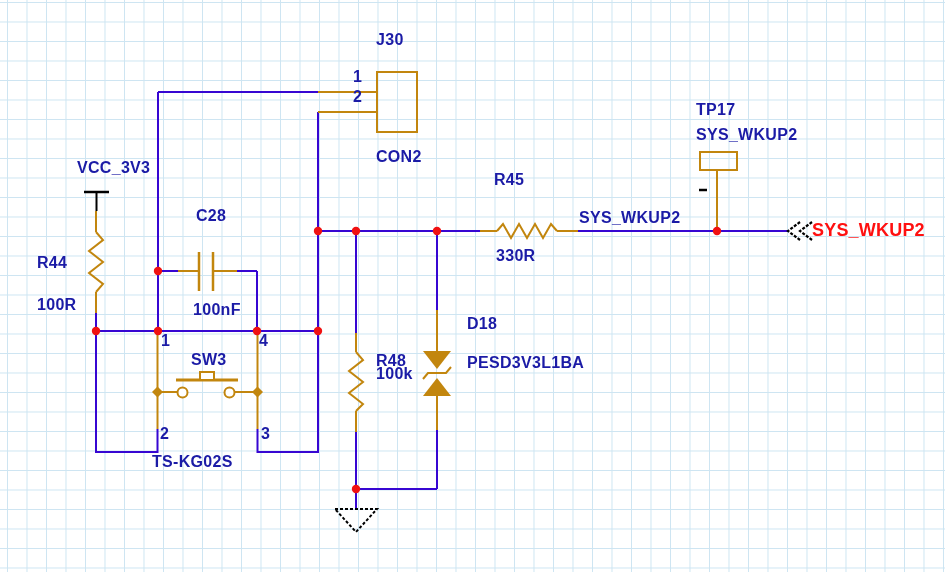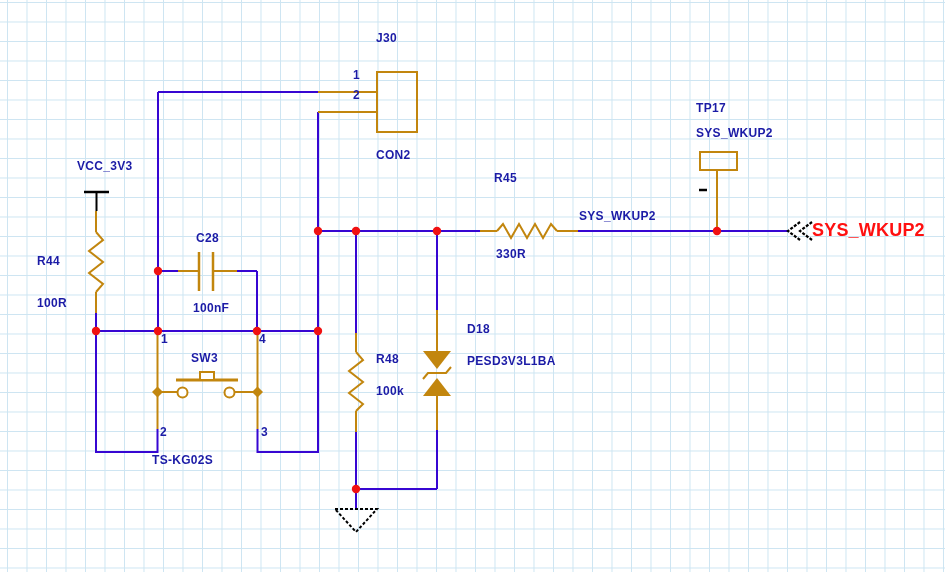--- a/index.html
+++ b/index.html
@@ -18,21 +18,21 @@
   svg{position:absolute;left:0;top:0;}
   .wire{stroke:#3706d2;stroke-width:2;fill:none;}
   .comp{stroke:#c2860e;stroke-width:2;fill:none;}
   .comp3{stroke:#c2860e;stroke-width:3;fill:none;}
   .compfill{fill:#c2860e;stroke:none;}
   .compwhite{stroke:#c2860e;stroke-width:2;fill:#ffffff;}
   .blk{stroke:#000000;stroke-width:2;fill:none;}
   .dot{fill:#f01111;stroke:none;}
   .lbl{
     position:absolute;
-    font-size:12px;font-weight:700;line-height:1;
+    font-size:16px;font-weight:700;line-height:1;
     color:#1b1ba6;white-space:nowrap;letter-spacing:0.3px;
   }
   .lbl.port{color:#ff1010;font-size:18px;letter-spacing:0.2px;}
 </style>
 </head>
 <body>
 
 <div class="canvas">
 
   <svg width="945" height="572" viewBox="0 0 945 572">
@@ -149,32 +149,32 @@
   <div class="lbl" style="left:376px;top:149px">CON2</div>
 
   <div class="lbl" style="left:696px;top:102px">TP17</div>
   <div class="lbl" style="left:696px;top:127px">SYS_WKUP2</div>
 
   <div class="lbl" style="left:77px;top:160px">VCC_3V3</div>
 
   <div class="lbl" style="left:37px;top:255px">R44</div>
   <div class="lbl" style="left:37px;top:297px">100R</div>
 
-  <div class="lbl" style="left:196px;top:232px">C28</div>
+  <div class="lbl" style="left:196px;top:208px">C28</div>
   <div class="lbl" style="left:193px;top:302px">100nF</div>
 
   <div class="lbl" style="left:494px;top:172px">R45</div>
   <div class="lbl" style="left:496px;top:248px">330R</div>
 
   <div class="lbl" style="left:579px;top:210px">SYS_WKUP2</div>
 
   <div class="lbl" style="left:376px;top:353px">R48</div>
-  <div class="lbl" style="left:376px;top:385px">100k</div>
+  <div class="lbl" style="left:376px;top:366px">100k</div>
 
-  <div class="lbl" style="left:467px;top:323px">D18</div>
+  <div class="lbl" style="left:467px;top:316px">D18</div>
   <div class="lbl" style="left:467px;top:355px">PESD3V3L1BA</div>
 
   <div class="lbl" style="left:191px;top:352px">SW3</div>
   <div class="lbl" style="left:161px;top:333px">1</div>
   <div class="lbl" style="left:259px;top:333px">4</div>
   <div class="lbl" style="left:160px;top:426px">2</div>
   <div class="lbl" style="left:261px;top:426px">3</div>
   <div class="lbl" style="left:152px;top:454px">TS-KG02S</div>
 
   <div class="lbl port" style="left:812px;top:221px">SYS_WKUP2</div>

